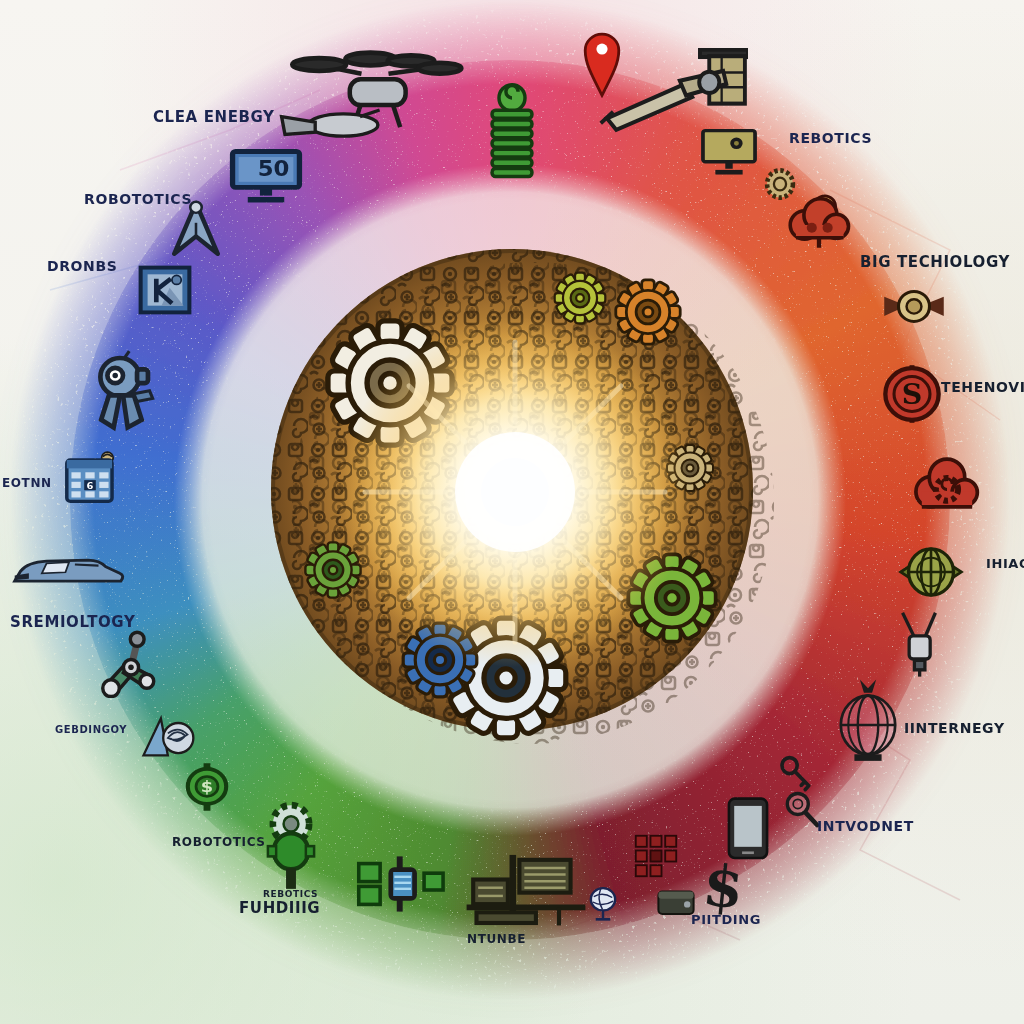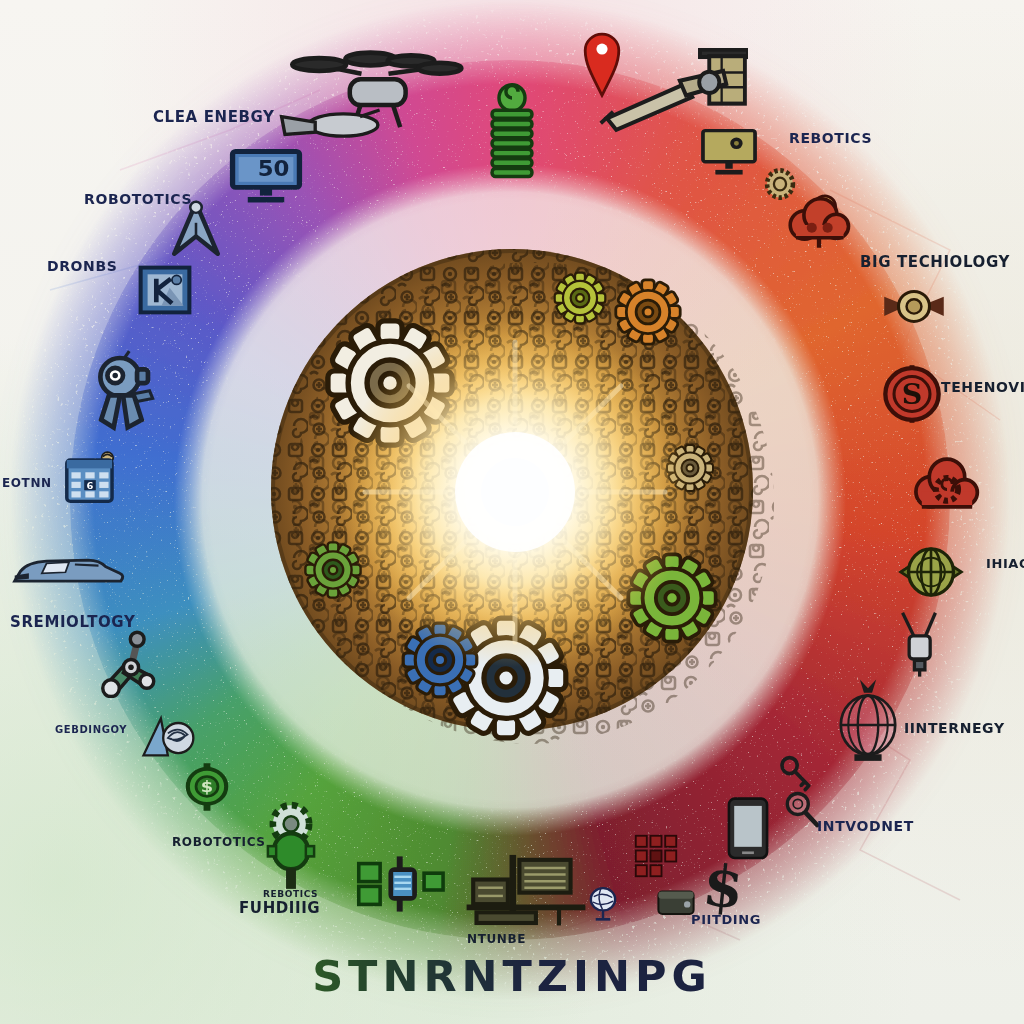--- a/index.html
+++ b/index.html
@@ -568,14 +568,13 @@
   <span class="lbl dk" style="left:239px;top:899px;font-size:15px">FUHDIIIG</span>
   <span class="lbl dk" style="left:467px;top:932px;font-size:12px">NTUNBE</span>
   <span class="lbl" style="left:691px;top:912px;font-size:13px">PIITDING</span>
   <span class="lbl" style="left:817px;top:818px;font-size:14px">INTVODNET</span>
   <span class="lbl dk" style="left:904px;top:720px;font-size:14px">IINTERNEGY</span>
   <span class="lbl dk" style="left:986px;top:556px;font-size:13px">IHIAOI</span>
   <span class="lbl dk" style="left:941px;top:379px;font-size:14px">TEHENOVII</span>
   <span class="lbl dk" style="left:860px;top:253px;font-size:15px">BIG TECHIOLOGY</span>
   <span class="lbl" style="left:789px;top:130px;font-size:14px">REBOTICS</span>
 
-  <div id="title">STNRNTZINPG</div>
 </div>
 
 </body></html>

